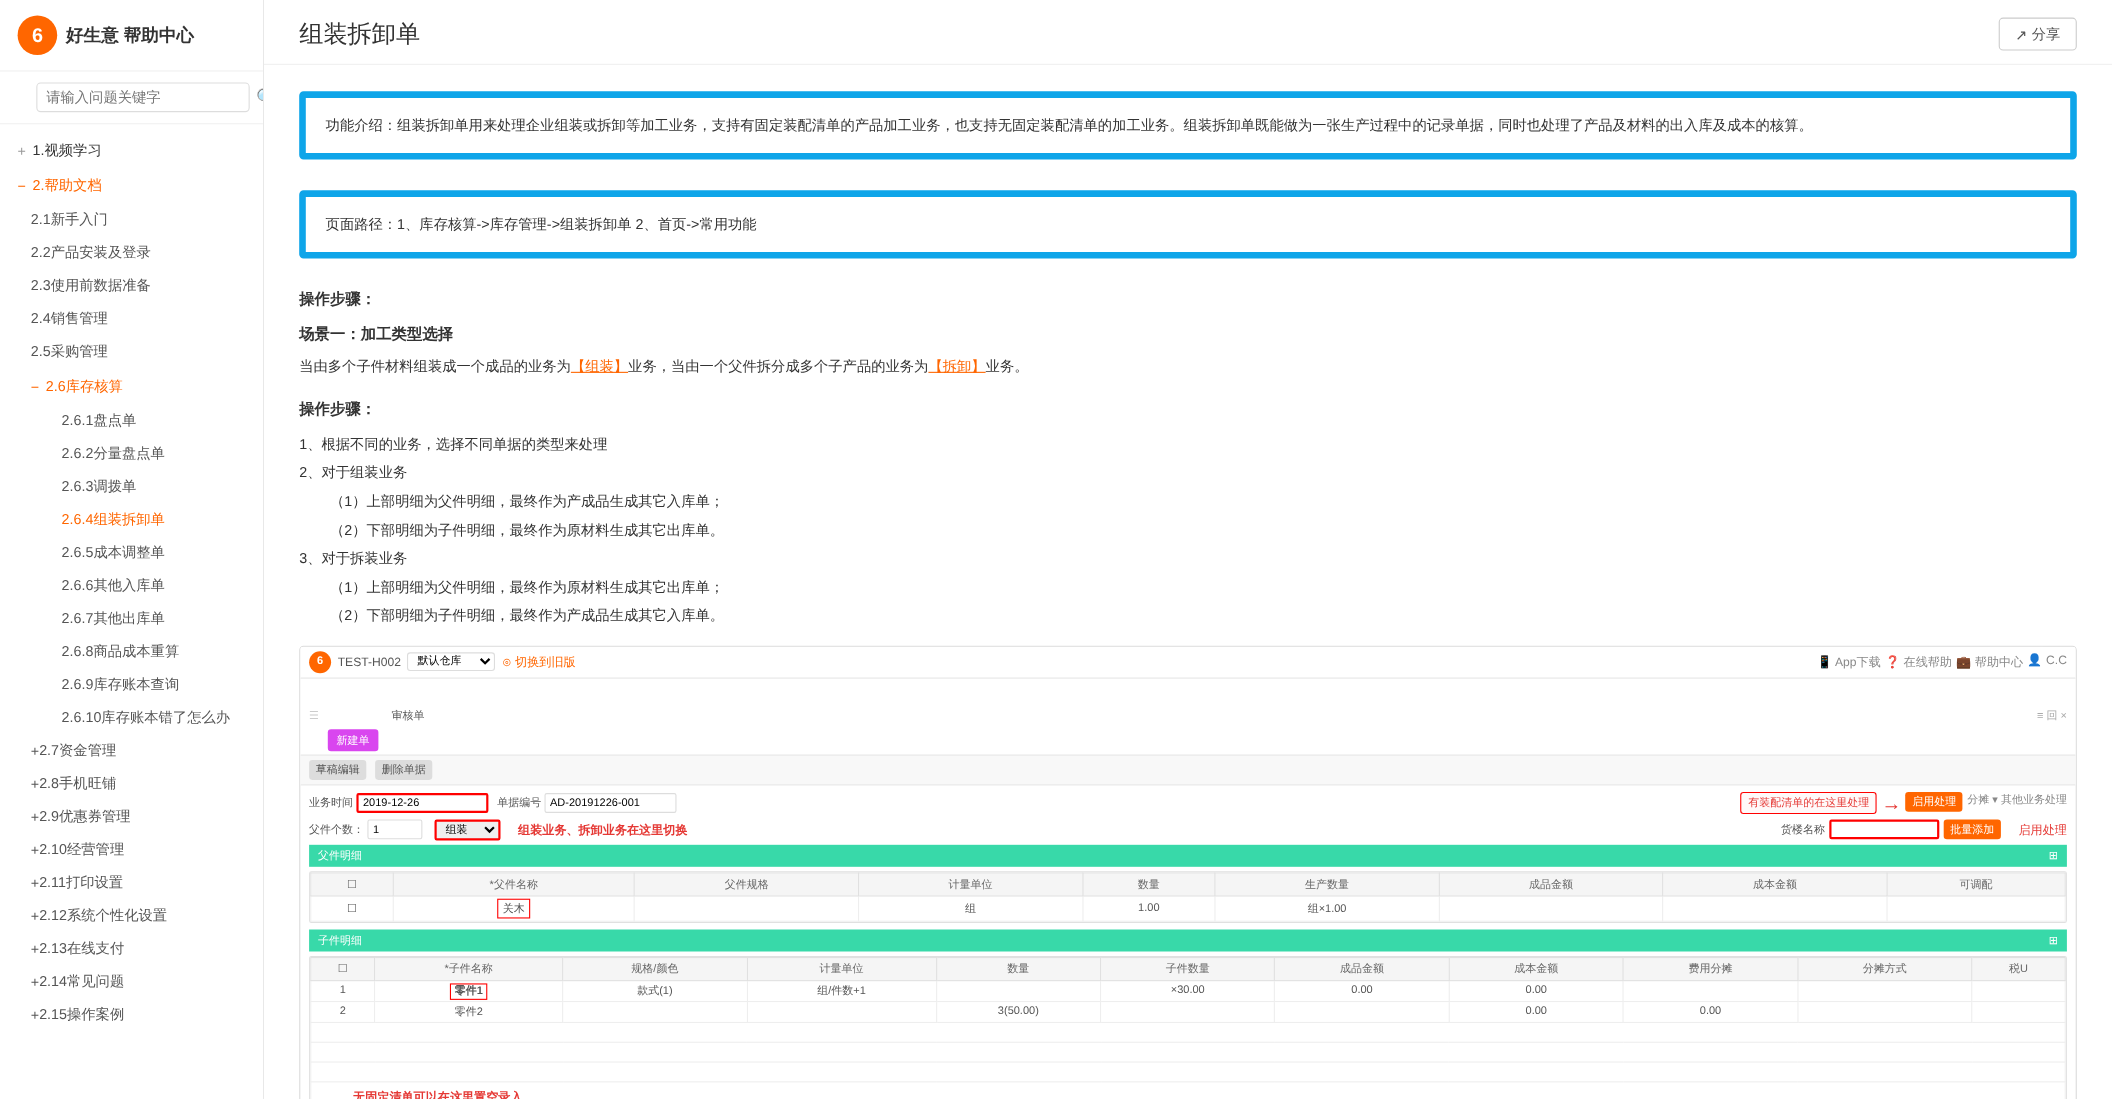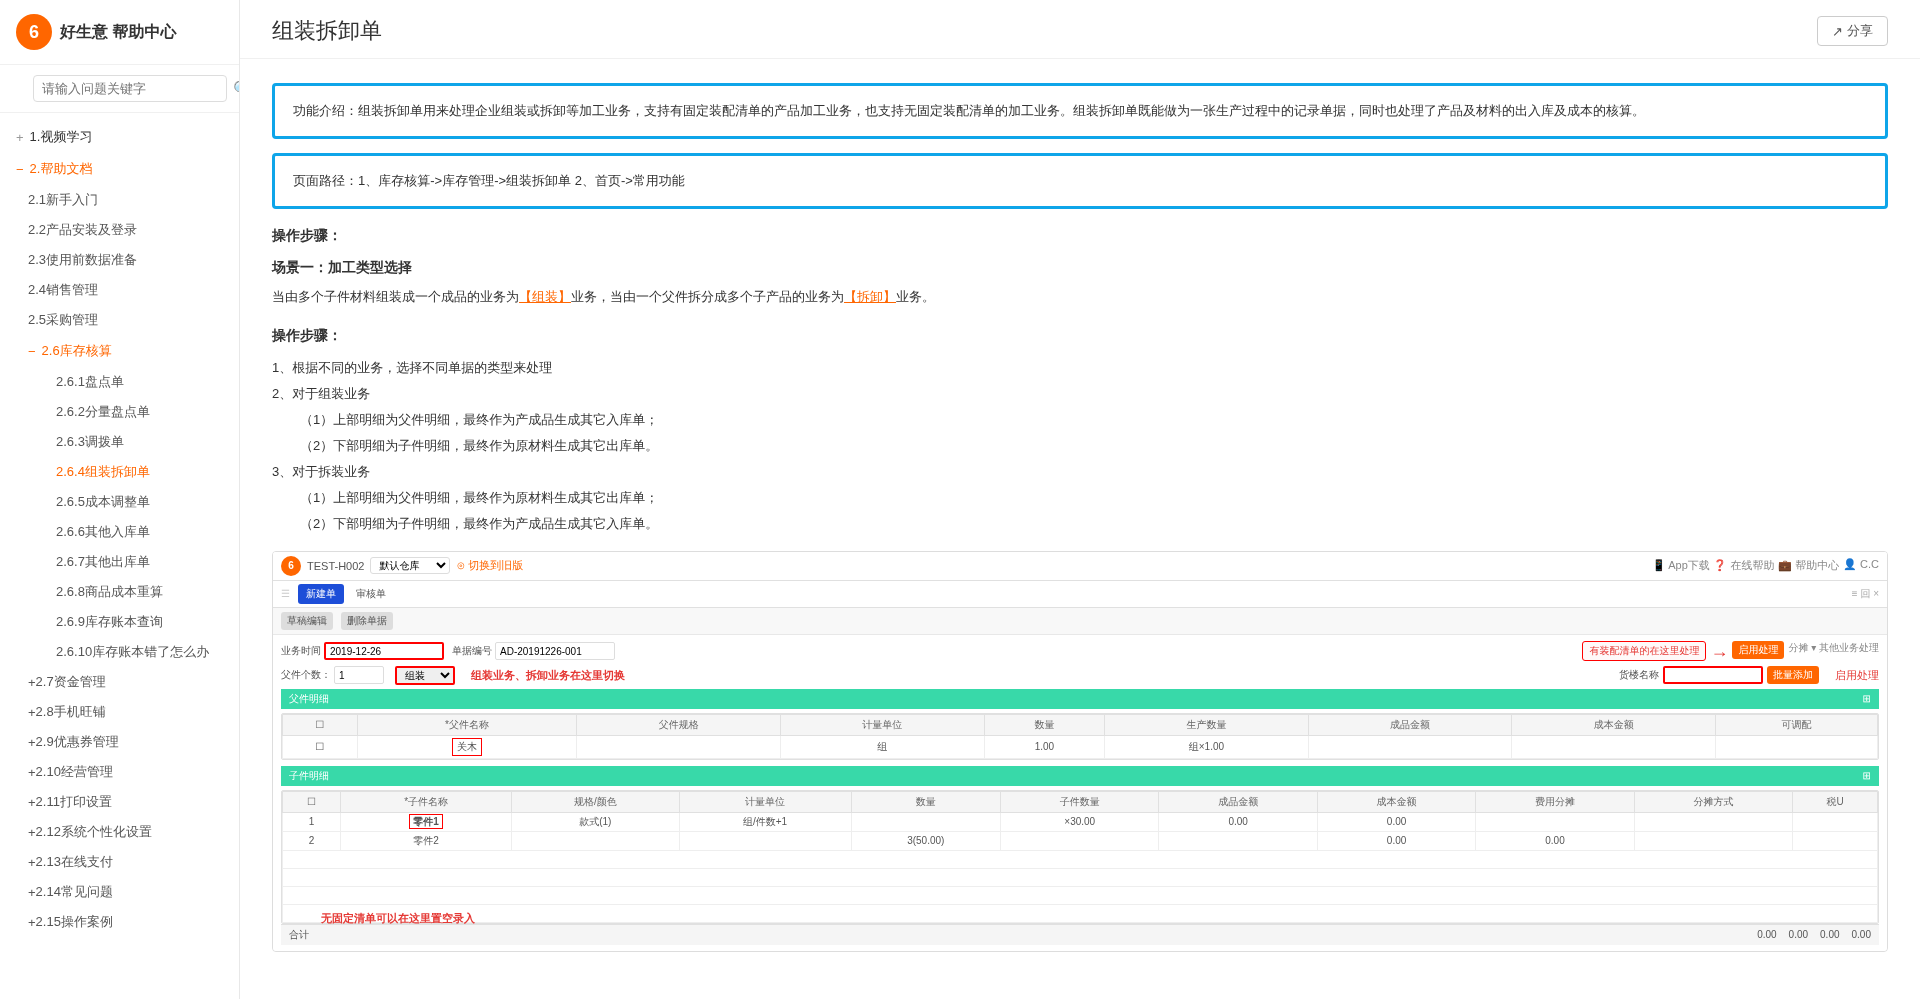--- a/index.html
+++ b/index.html
@@ -135,24 +135,24 @@
       align-items: center;
       gap: 4px;
     }
 
     .main-body {
       padding: 24px 32px;
       flex: 1;
     }
     .info-block {
       background: #fff;
-      border: 3px solid #0ea5e9;
+      border: 6px solid #0ea5e9;
       border-radius: 4px;
       padding: 14px 18px;
-      margin-bottom: 14px;
+      margin-bottom: 28px;
       font-size: 13px;
       color: #333;
       line-height: 1.7;
     }
     .info-block p { margin: 0; }
 
     .section-title {
       font-size: 14px;
       font-weight: bold;
       color: #333;
@@ -229,23 +229,24 @@
       padding: 3px 8px;
       gap: 4px;
     }
     .sim-nav-item {
       padding: 3px 8px;
       font-size: 10px;
       color: #555;
       cursor: pointer;
     }
     .sim-nav-item.active-tab {
-      background: #1d4ed8;
+      background: #d946ef;
       color: #fff;
       border-radius: 3px;
+      margin-top: 43px;
     }
     .sim-toolbar {
       background: #f8f8f8;
       border-bottom: 1px solid #e8e8e8;
       padding: 4px 8px;
       display: flex;
       align-items: center;
       gap: 8px;
       font-size: 10px;
       color: #555;

